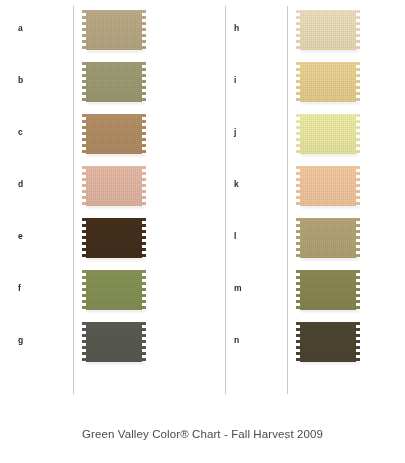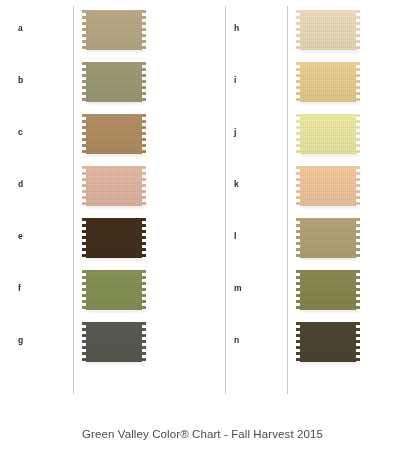--- a/index.html
+++ b/index.html
@@ -246,13 +246,13 @@
         <div class="row-label">n</div>
         <div class="swatch-wrap">
           <div class="swatch-shadow"></div>
           <div class="swatch" style="background: rgb(79, 71, 51);"></div>
         </div>
       </div>
     </div>
 
 </div>
 
-<div class="caption">Green Valley Color® Chart - Fall Harvest 2015</div>
+<div class="caption">Green Valley Color® Chart - Fall Harvest 2009</div>
 
 </body></html>

